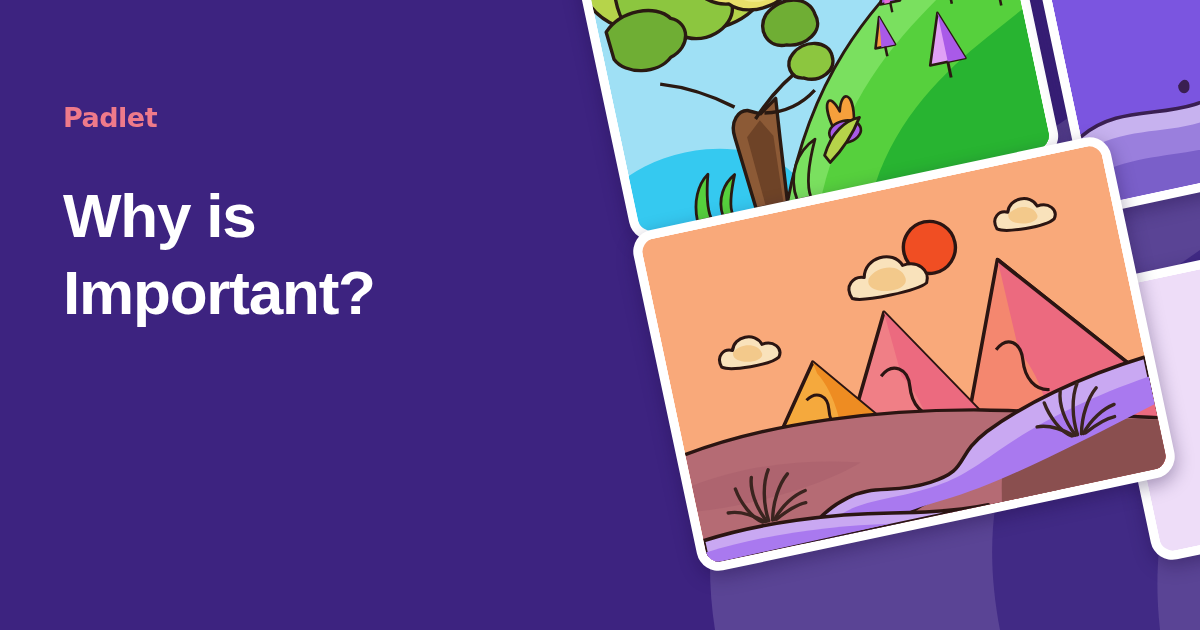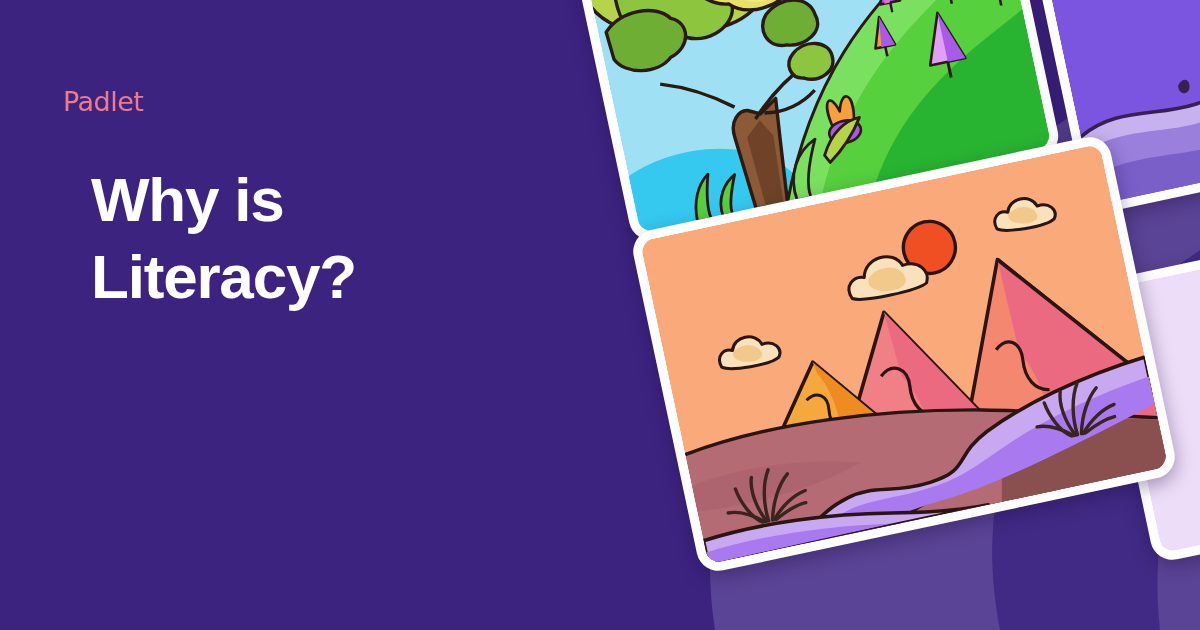--- a/index.html
+++ b/index.html
@@ -10,31 +10,31 @@
     position:relative;
   }
   .stage{position:absolute;inset:0;overflow:hidden;}
 
   
   .bg-layer{position:absolute;inset:0;}
 
   
   .text-col{position:absolute;left:63px;top:88px;z-index:40;}
   .logo{
-    font-size:27px;font-weight:normal;letter-spacing:-0.5px;
-    color:#ef7a8a;line-height:1;margin:0 0 46px 0;
+    font-size:27px;font-weight:bold;letter-spacing:-0.5px;
+    color:#ef7a8a;line-height:1;margin:16px 0 46px 0;
     font-family:"DejaVu Sans",sans-serif;
   }
   .headline{
     margin:0;color:#ffffff;font-weight:bold;
     font-size:62px;line-height:77px;letter-spacing:-1.2px;
     font-family:"Liberation Sans",sans-serif;
     max-width:470px;
   }
-  .headline .ln{display:block;white-space:nowrap;margin-left:28px;}
+  .headline .ln{display:block;white-space:nowrap;}
 
   
   .card{
     position:absolute;background:#ffffff;
     border-radius:22px;padding:9px;
     box-shadow:0 6px 18px rgba(25,10,60,.35);
     overflow:hidden;
   }
   .card .art{
     width:100%;height:100%;border-radius:14px;overflow:hidden;
@@ -56,21 +56,21 @@
     <rect x="0" y="0" width="1200" height="630" fill="#3d2380"></rect>
     <path d="M715 630 C 690 470, 760 330, 900 230 L1200 30 L1200 630 Z" fill="#5a4495"></path>
     <path d="M1000 630 C 975 500, 1010 400, 1100 320 L1200 250 L1200 630 Z" fill="#412a85"></path>
     <path d="M1160 630 C 1150 540, 1170 470, 1200 420 L1200 630 Z" fill="#5a4495"></path>
   </svg>
 
   <div class="text-col">
     <div class="logo">Padlet</div>
     <h1 class="headline">
       <span class="ln">Why is</span>
-      <span class="ln">Literacy?</span>
+      <span class="ln">Important?</span>
     </h1>
   </div>
 
   <div class="card" id="card-tree">
     <div class="art">
       <svg viewBox="0 0 420 300" preserveAspectRatio="xMidYMid slice">
         <rect width="420" height="300" fill="#9fe0f5"></rect>
         <ellipse cx="60" cy="300" rx="110" ry="70" fill="#35c9f0"></ellipse>
 
         <path d="M150 300 C 200 180, 270 130, 330 90 L420 40 L420 300 Z" fill="#7ae05f"></path>

